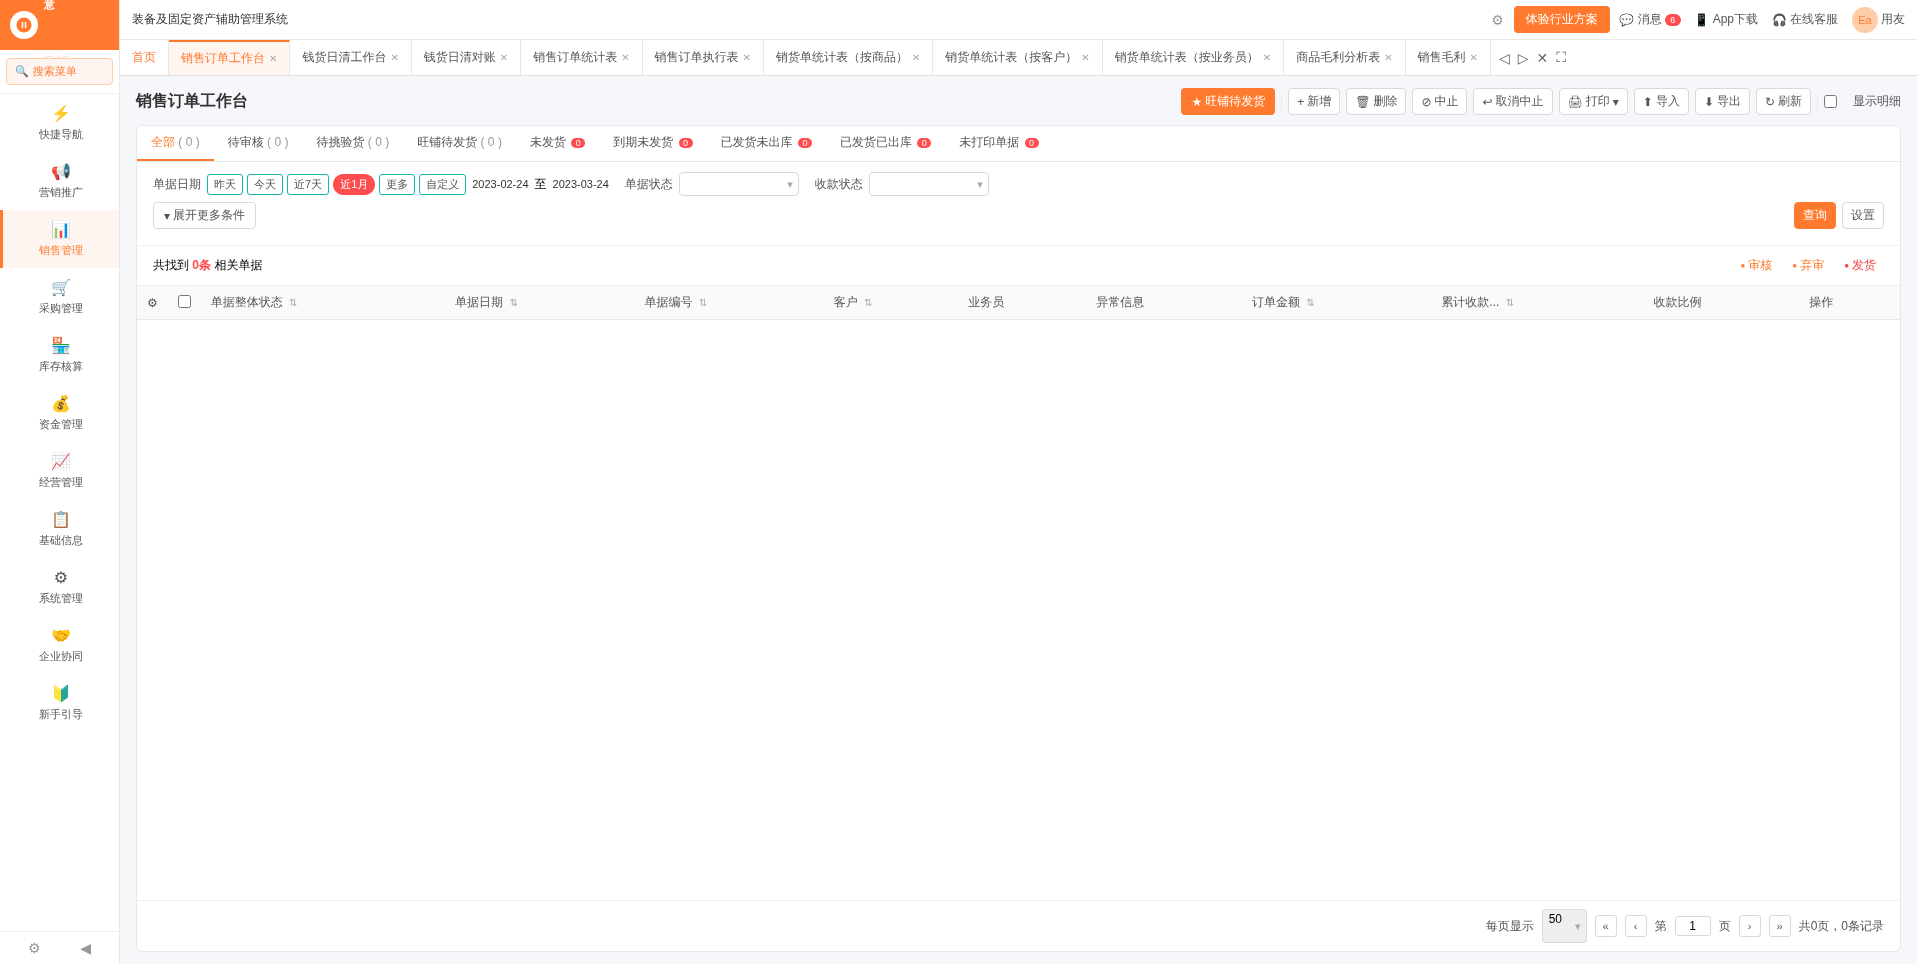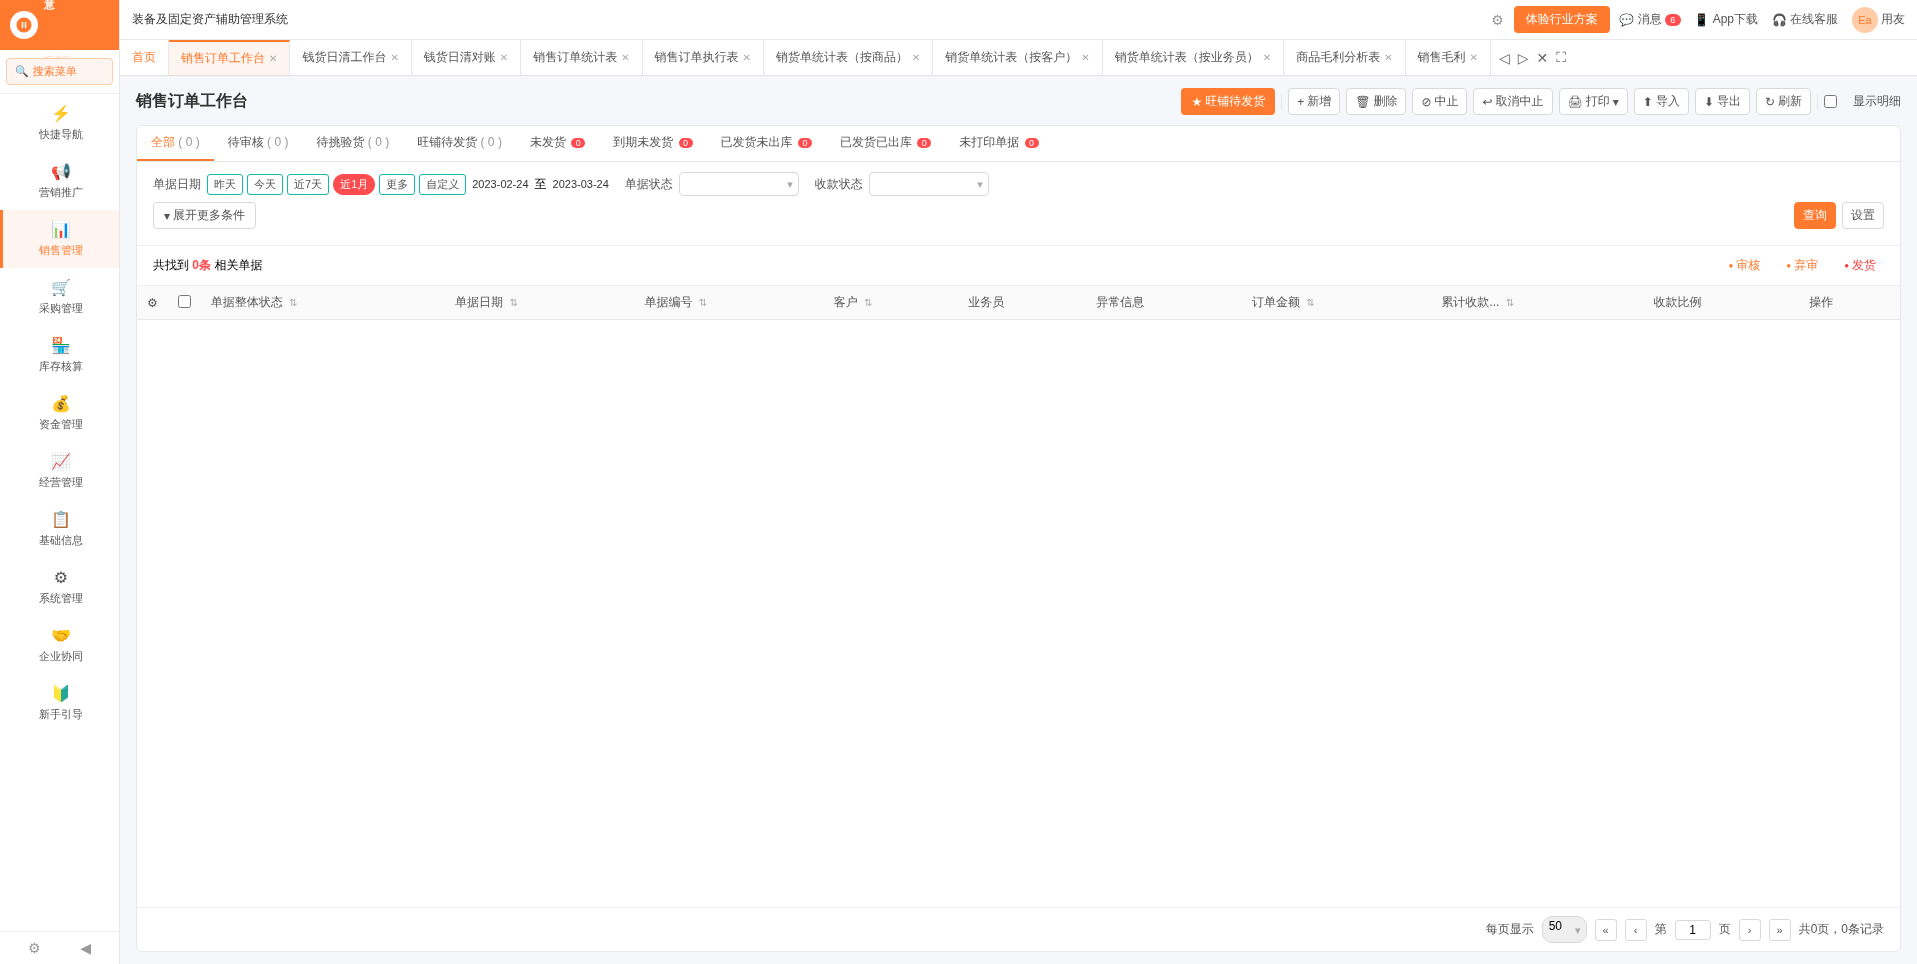--- a/index.html
+++ b/index.html
@@ -271,21 +271,21 @@
       gap: 3px;
     }
     .table-toolbar {
       display: flex;
       align-items: center;
       justify-content: space-between;
       padding: 8px 16px;
       border-bottom: 1px solid #f0f0f0;
     }
     .table-count-num { color: #ff4d4f; font-weight: bold; }
-    .table-actions { display: flex; gap: 10px; }
+    .table-actions { display: flex; gap: 4px; }
     .table-action-btn {
       display: flex;
       align-items: center;
       gap: 3px;
       font-size: 12px;
       cursor: pointer;
       padding: 3px 8px;
       border-radius: 3px;
     }
     .table-action-btn.audit { color: #ff7a2e; }
@@ -333,22 +333,22 @@
       align-items: center;
       justify-content: flex-end;
       padding: 8px 16px;
       border-top: 1px solid #f0f0f0;
       gap: 8px;
       font-size: 12px;
       color: #555;
     }
     .page-size-select {
       border: 1px solid #d9d9d9;
-      border-radius: 10px;
-      padding: 2px 16px 9px 6px;
+      border-radius: 3px;
+      padding: 2px 16px 16px 6px;
       font-size: 12px;
       appearance: none;
       cursor: pointer;
     }
     .page-nav-btn {
       width: 22px;
       height: 22px;
       border: 1px solid #d9d9d9;
       border-radius: 3px;
       background: white;

